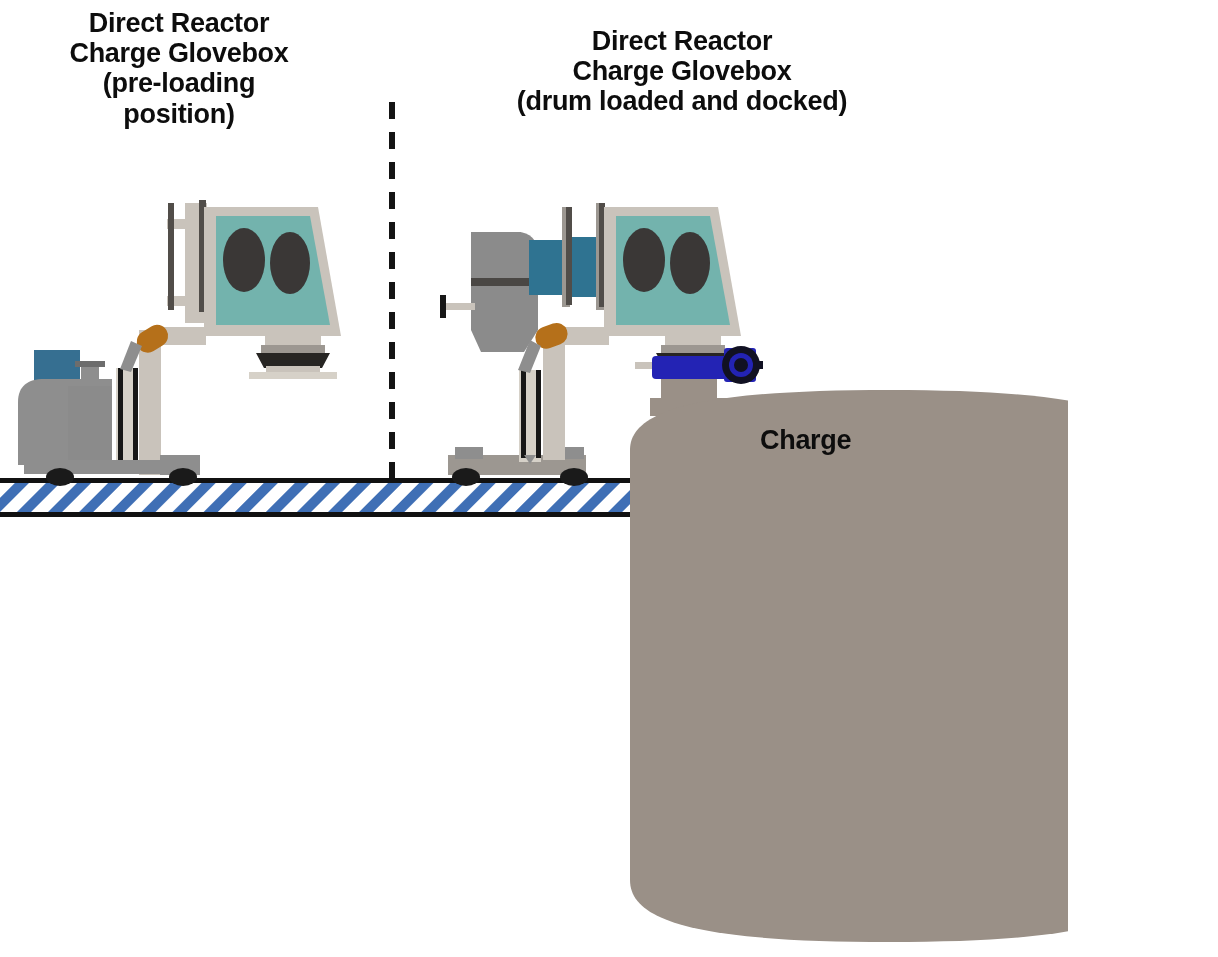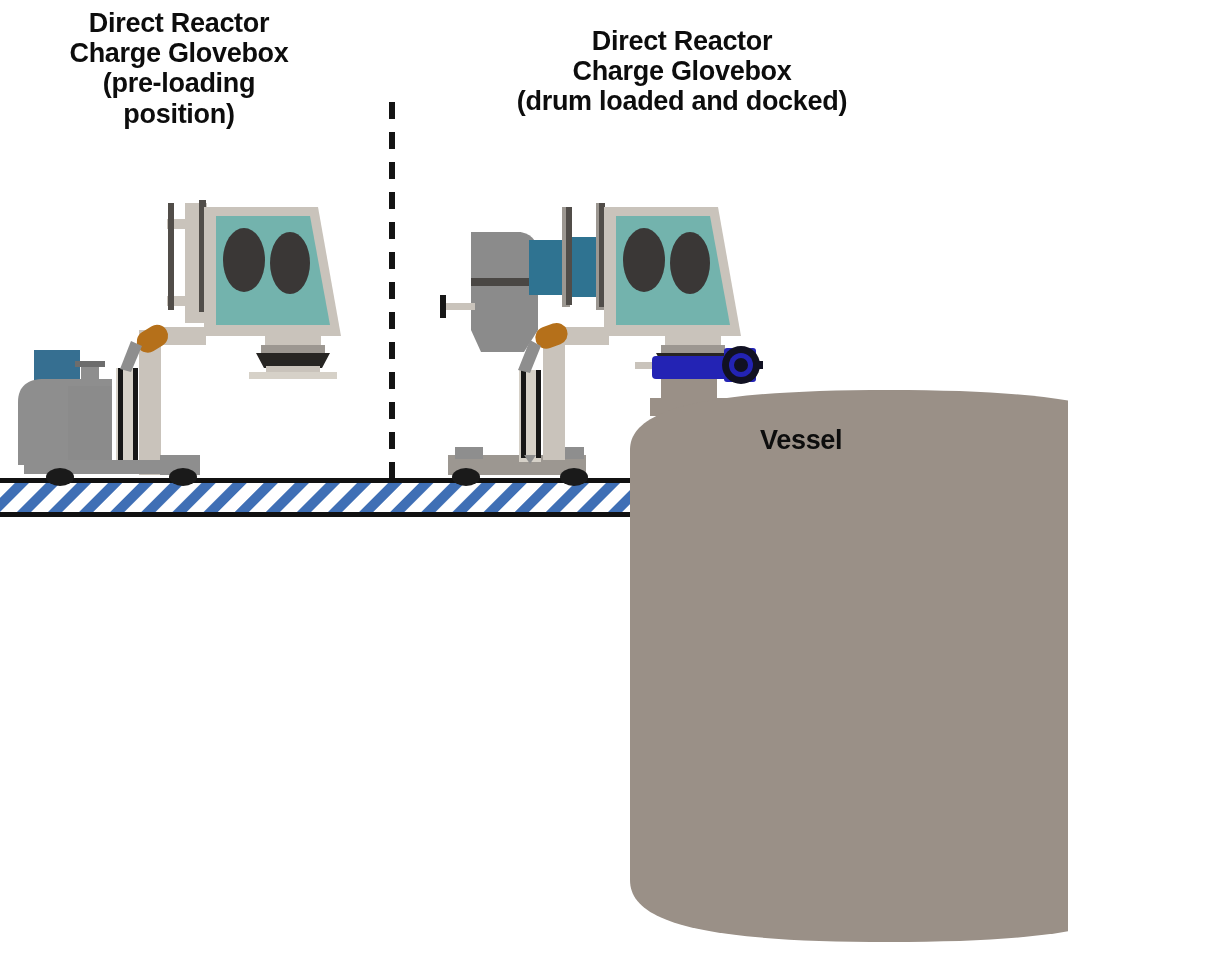--- a/index.html
+++ b/index.html
@@ -224,15 +224,15 @@
 
   <div class="label" id="title-left">Direct Reactor
 Charge Glovebox
 (pre-loading
 position)</div>
 
   <div class="label" id="title-right">Direct Reactor
 Charge Glovebox
 (drum loaded and docked)</div>
 
-  <div class="label" id="vessel-label">Vessel</div>
+  <div class="label" id="vessel-label">Charge</div>
 
 </div>
 
 </body></html>

